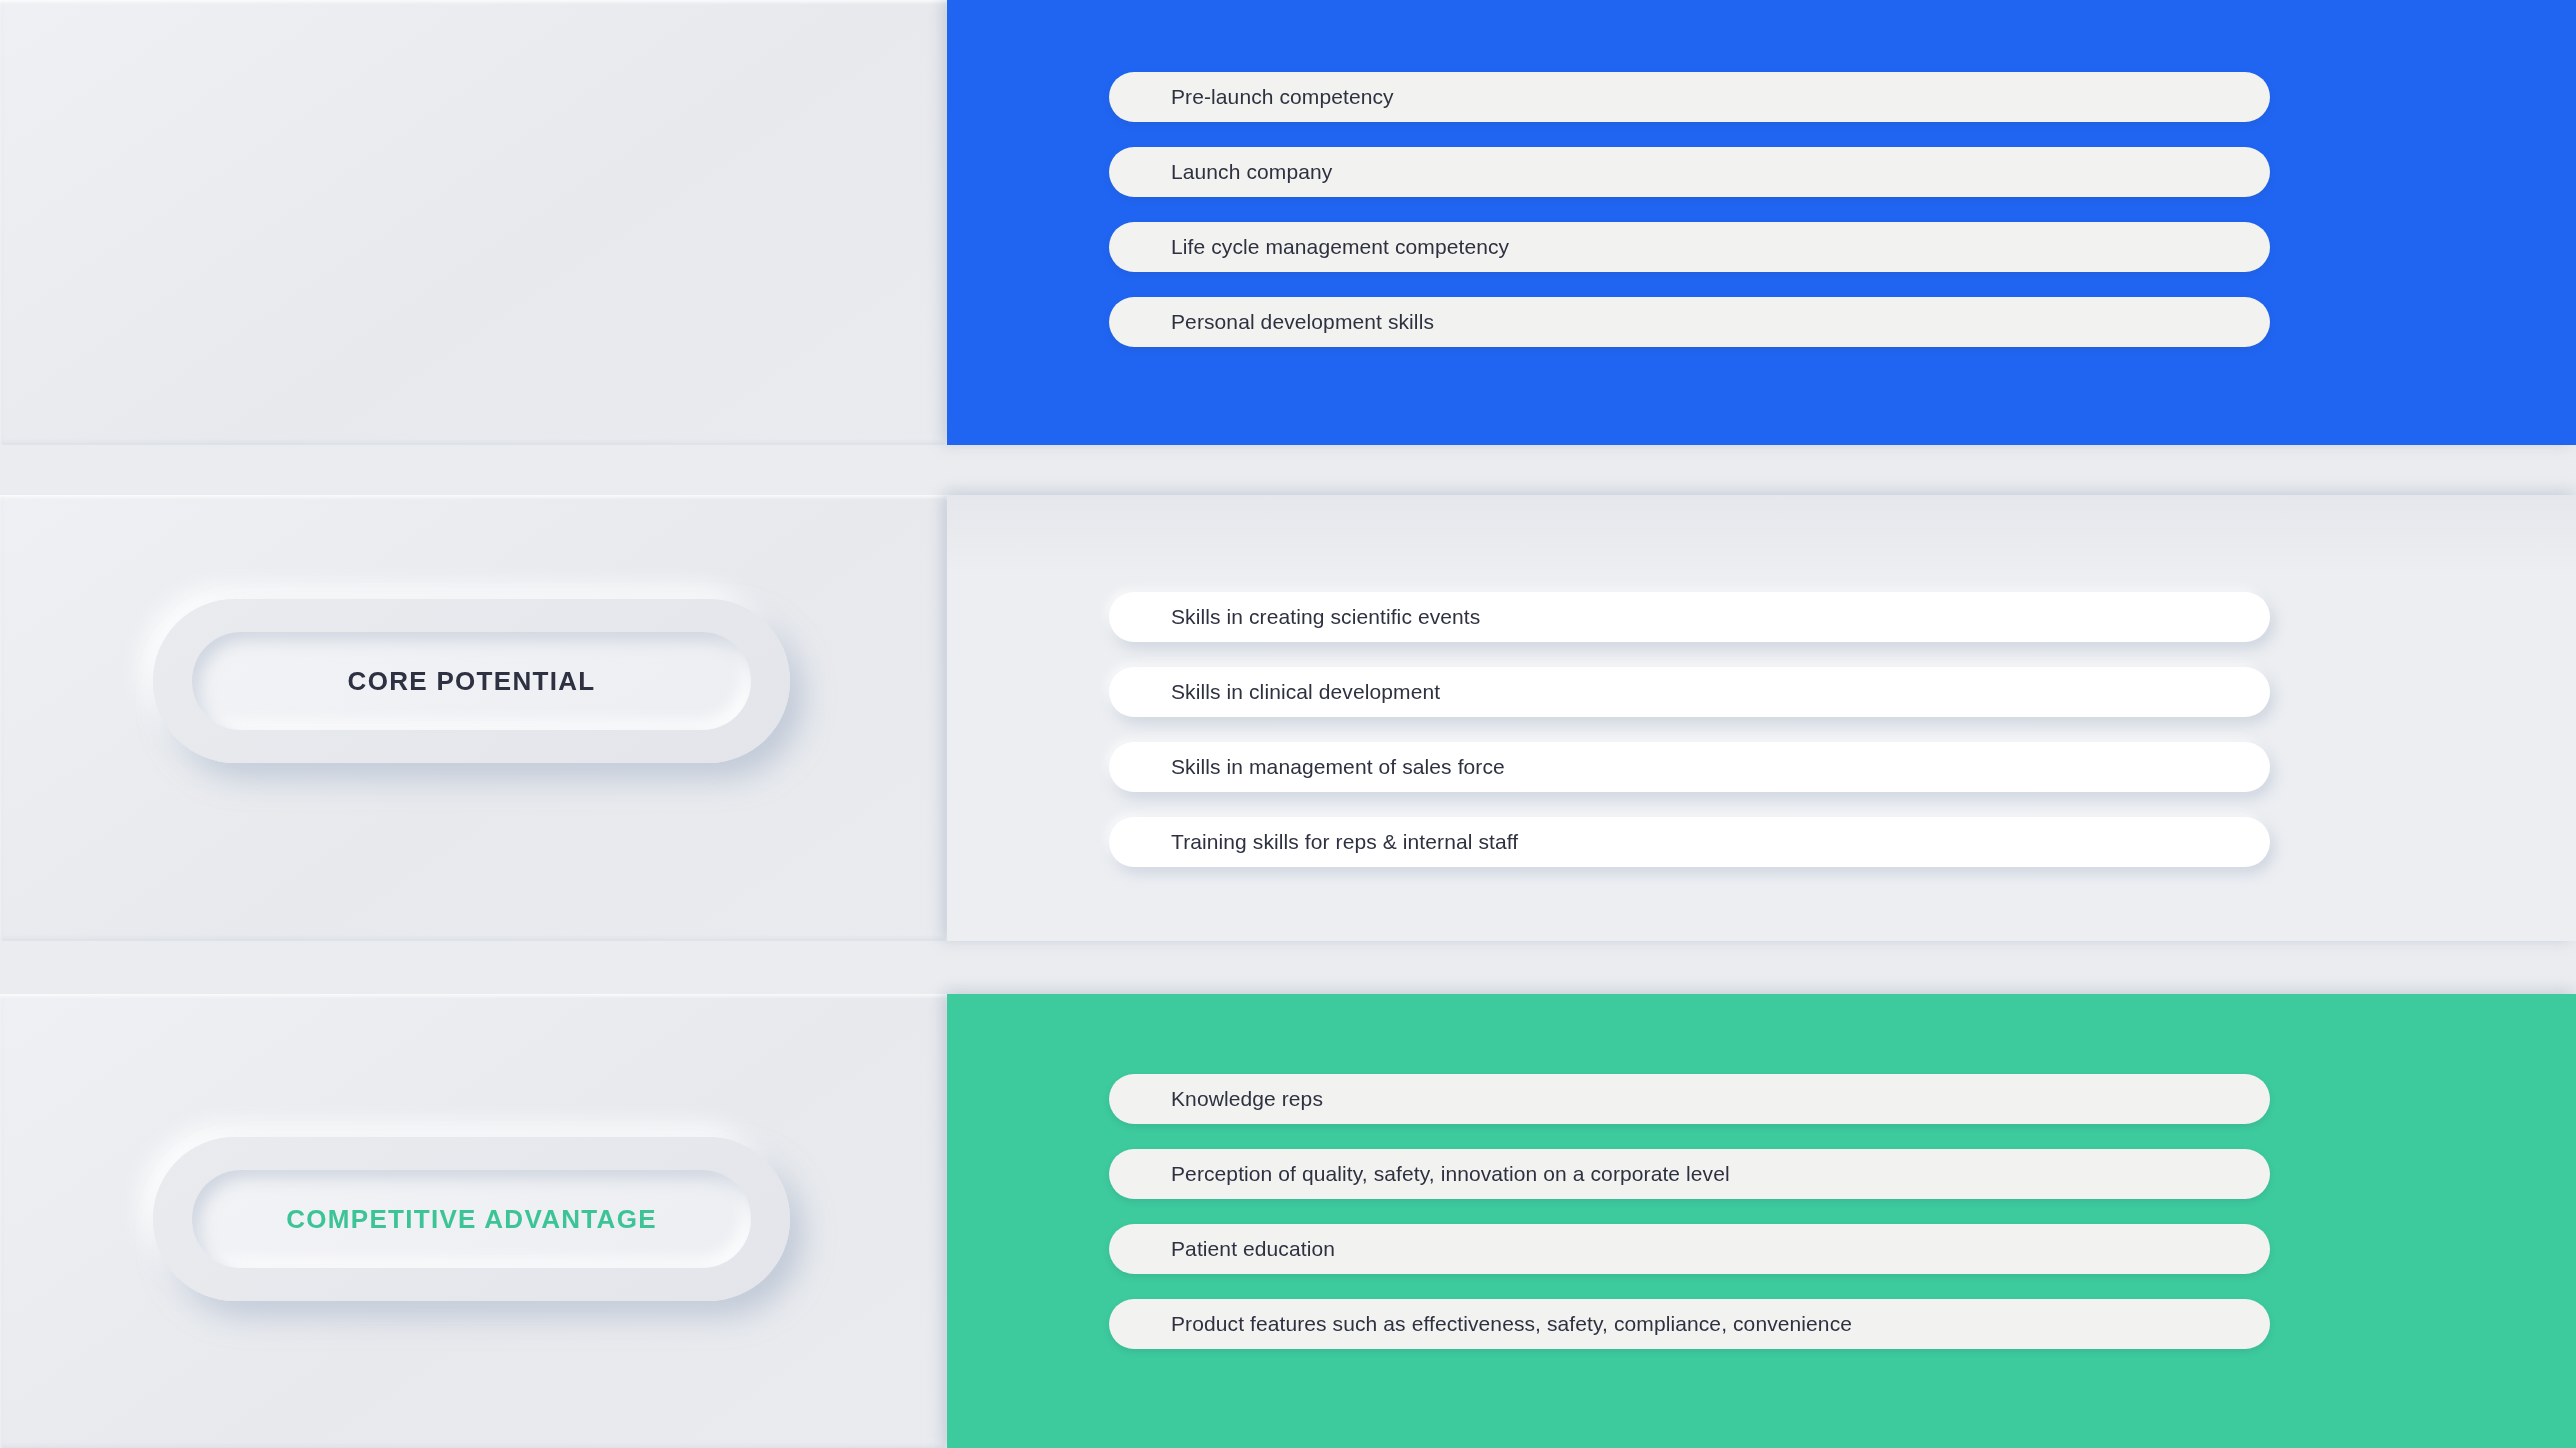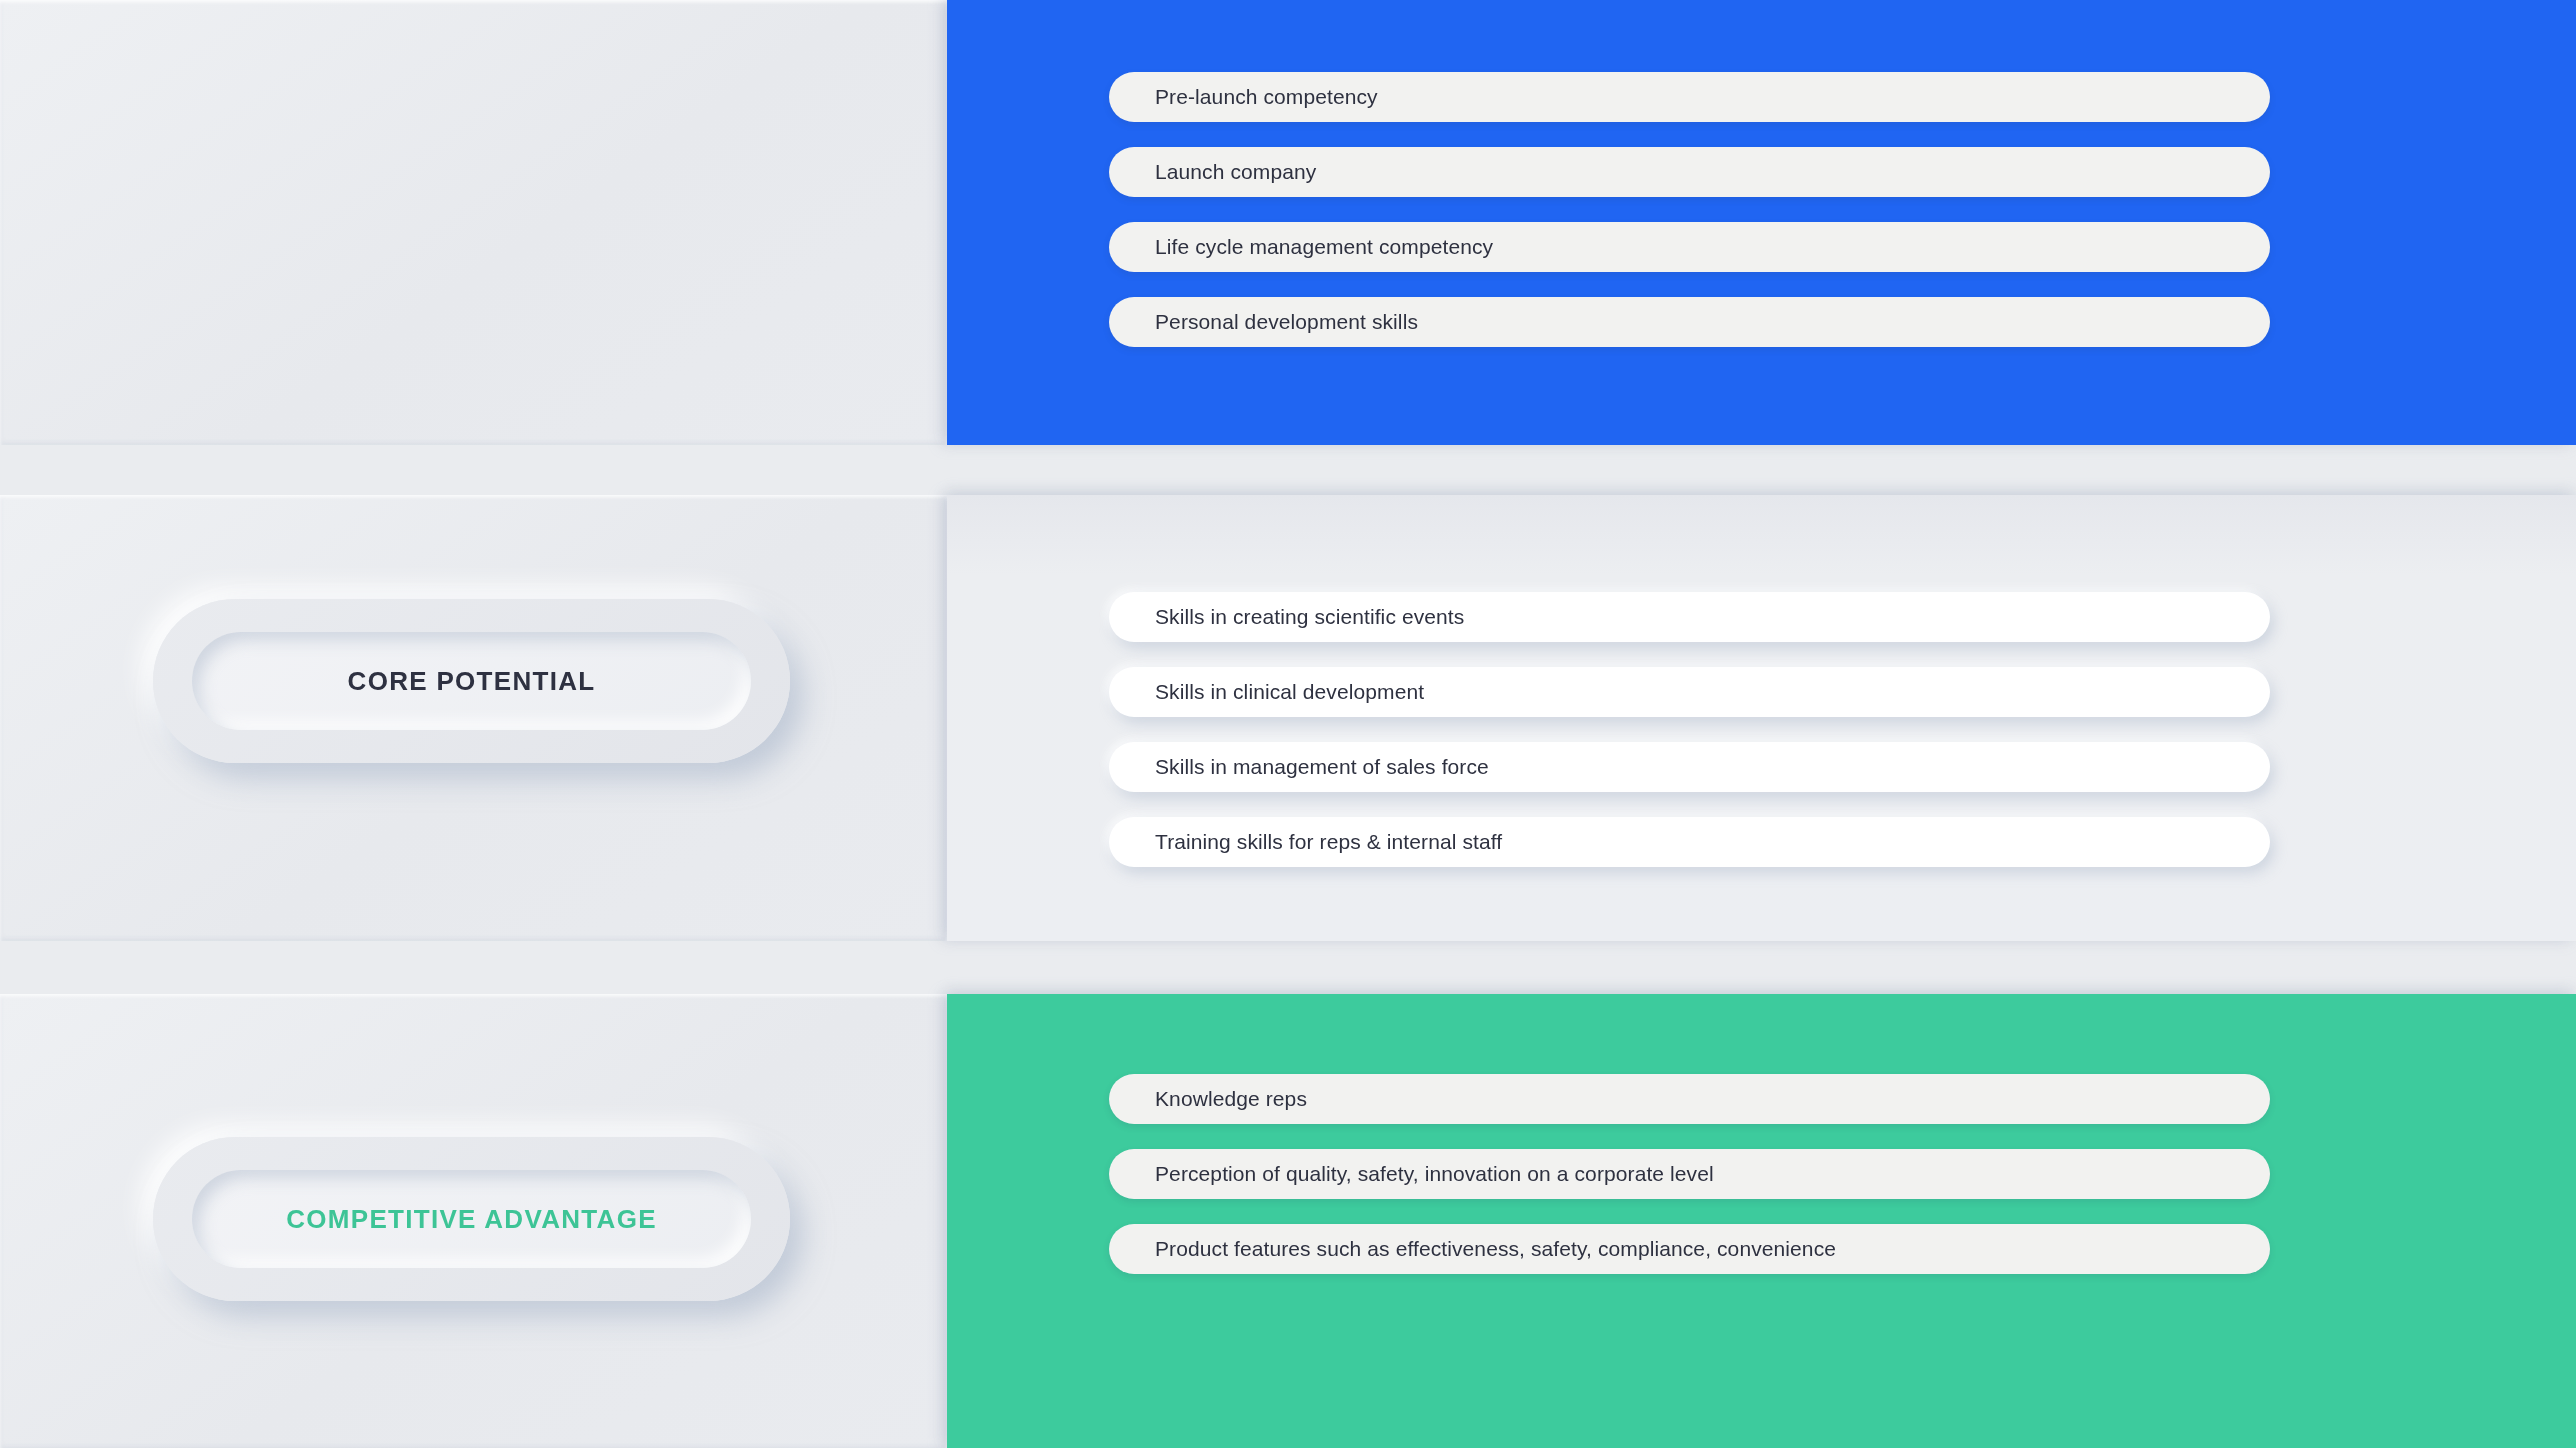--- a/index.html
+++ b/index.html
@@ -103,21 +103,21 @@
     display: flex;
     align-items: center;
     box-shadow: 0 2.9px 7.7px rgba(40,60,90,0.12);
   }
   .item-pill.on-plain {
     background: #ffffff;
     box-shadow: 3.9px 5.8px 13.5px rgba(163,177,198,0.42),
                 -2.9px -2.9px 9.7px rgba(255,255,255,0.9);
   }
   .item-label {
-    padding-left: 46px;
+    padding-left: 62px;
     font-size: 21px;
     font-weight: 400;
     color: #2e3140;
     white-space: nowrap;
     letter-spacing: 0.1px;
   }
 </style>
 </head>
 <body>
 
@@ -181,19 +181,22 @@
     </div>
 
     <div class="item-list" style="left: 1109px; top: 80px; width: 1161px;">
       <div class="item-pill">
         <span class="item-label">Knowledge reps</span>
       </div>
       <div class="item-pill" style="margin-top: 25px;">
         <span class="item-label">Perception of quality, safety, innovation on a corporate level</span>
       </div>
       <div class="item-pill" style="margin-top: 25px;">
+        <span class="item-label">Patient education</span>
+      </div>
+      <div class="item-pill" style="margin-top: 25px;">
         <span class="item-label">Product features such as effectiveness, safety, compliance, convenience</span>
       </div>
     </div>
   </div>
 
 </div>
 
 
 </body></html>

